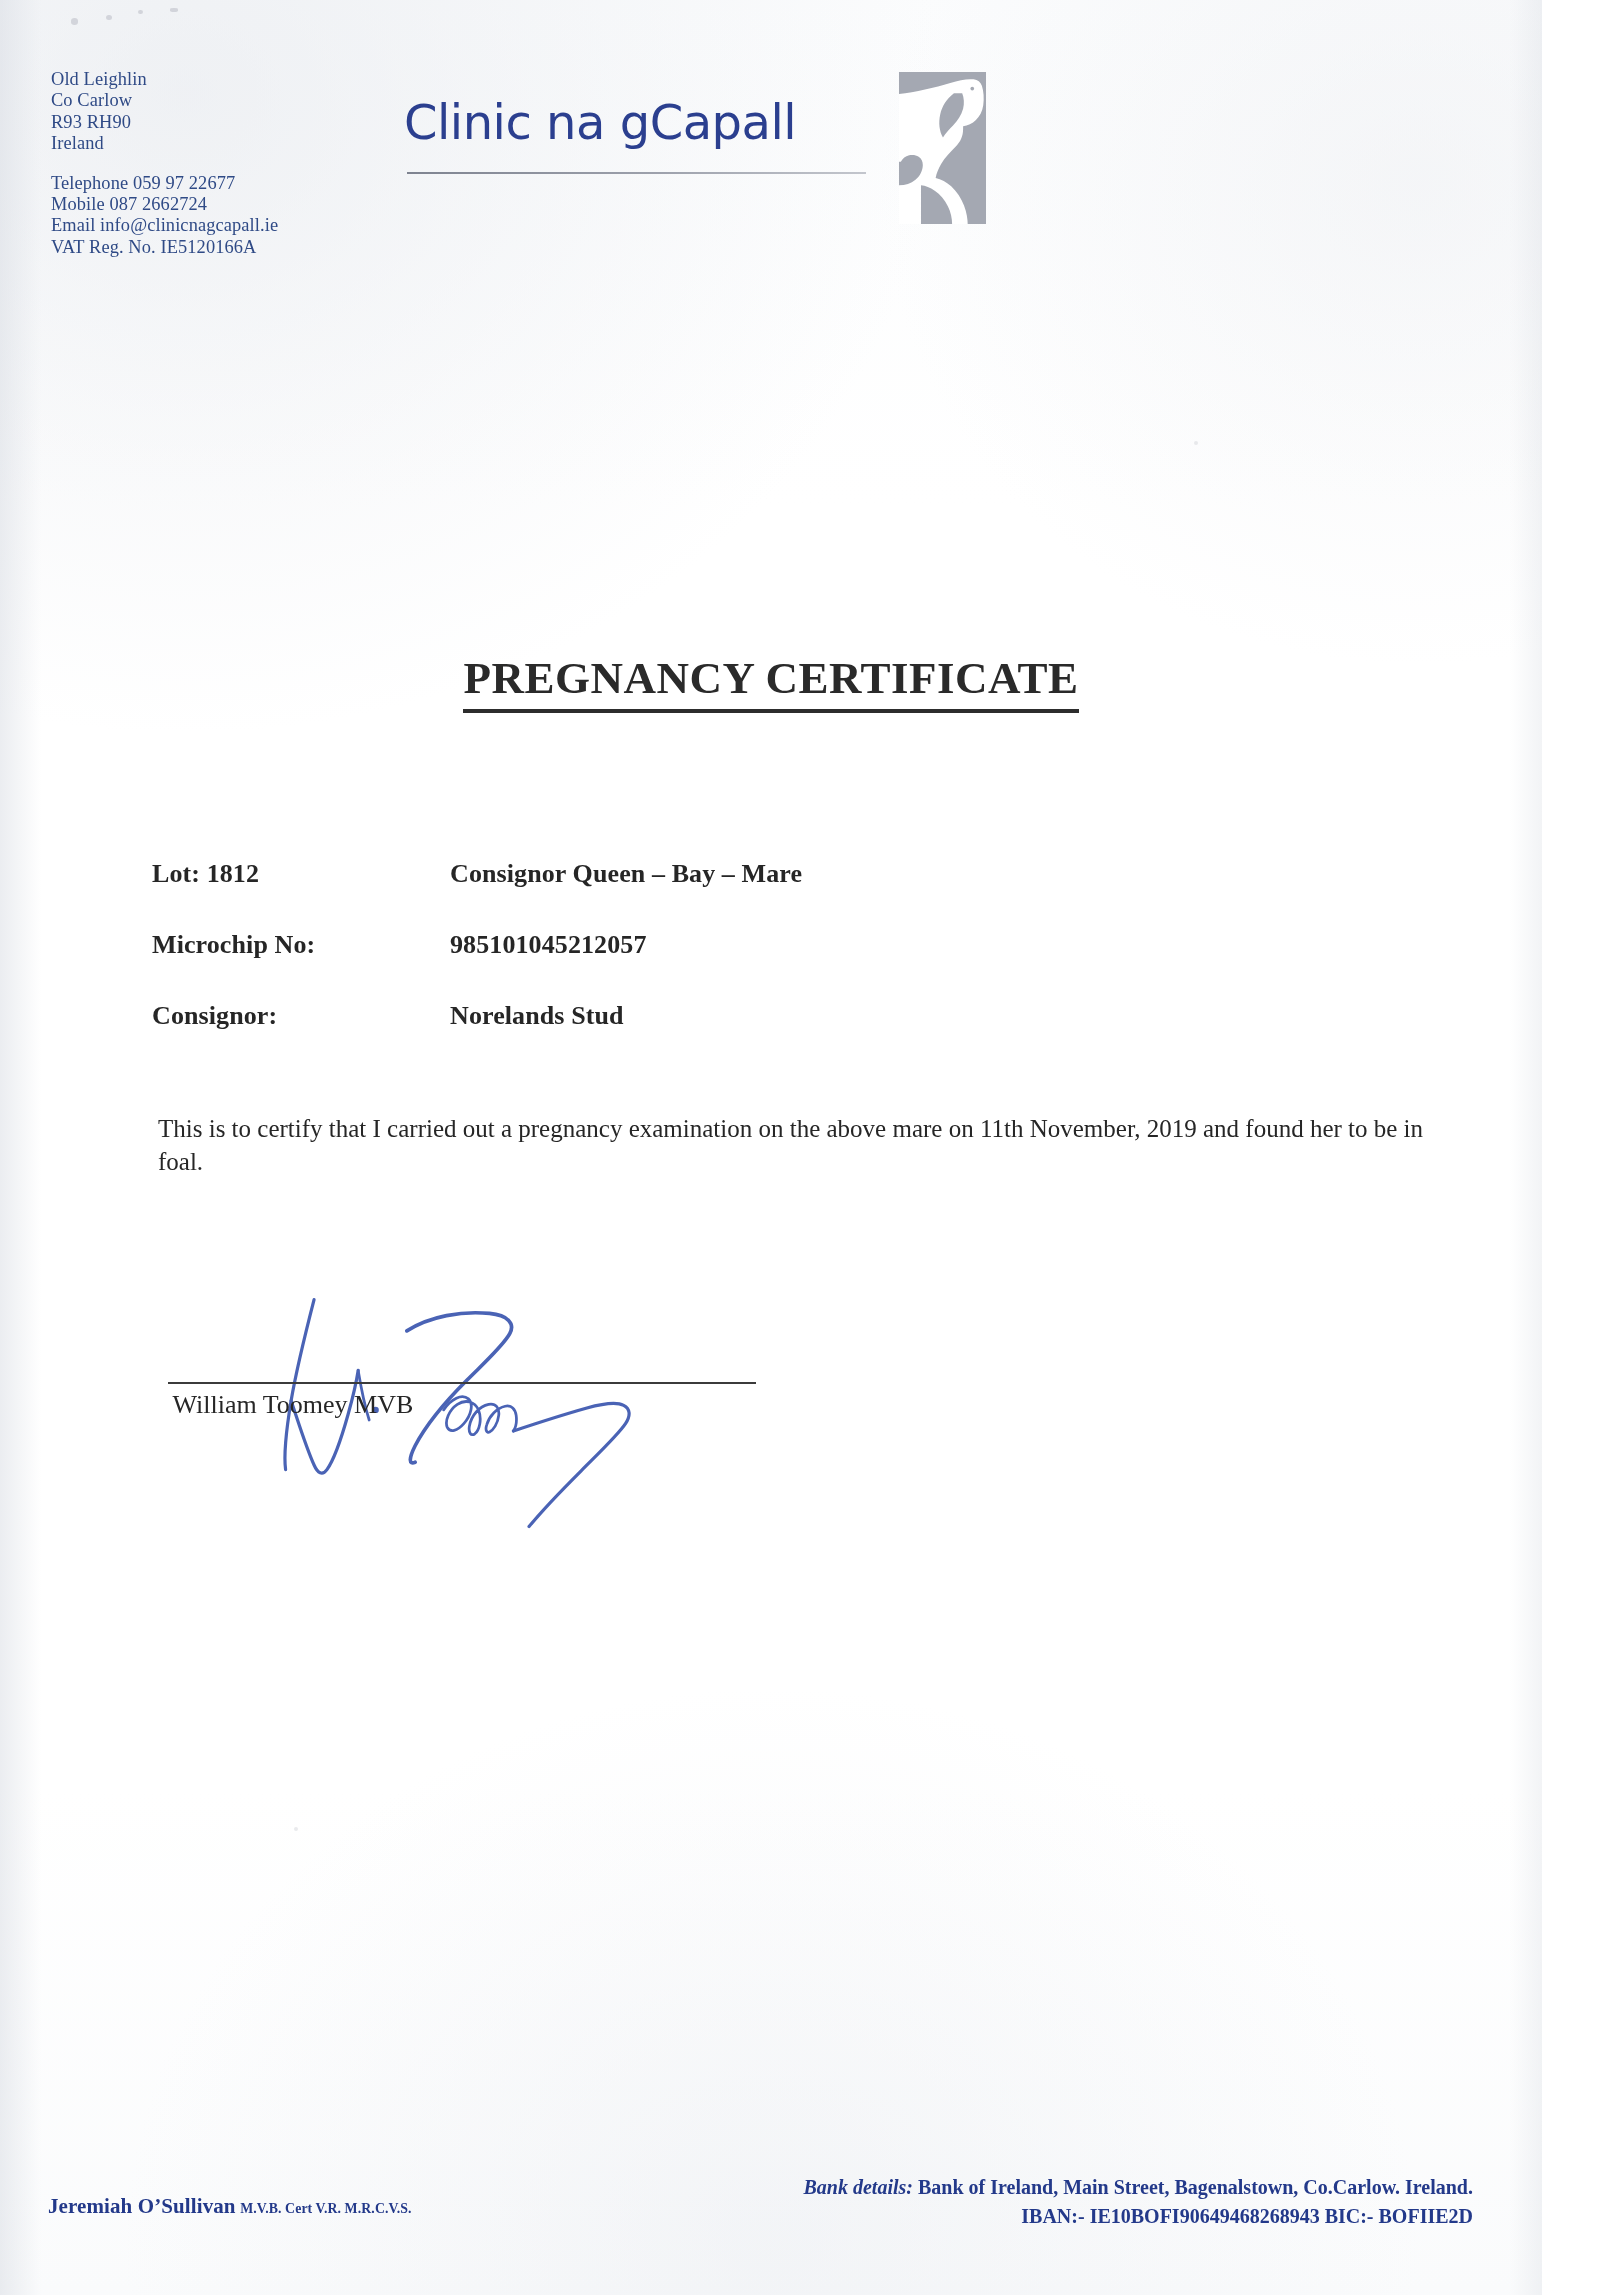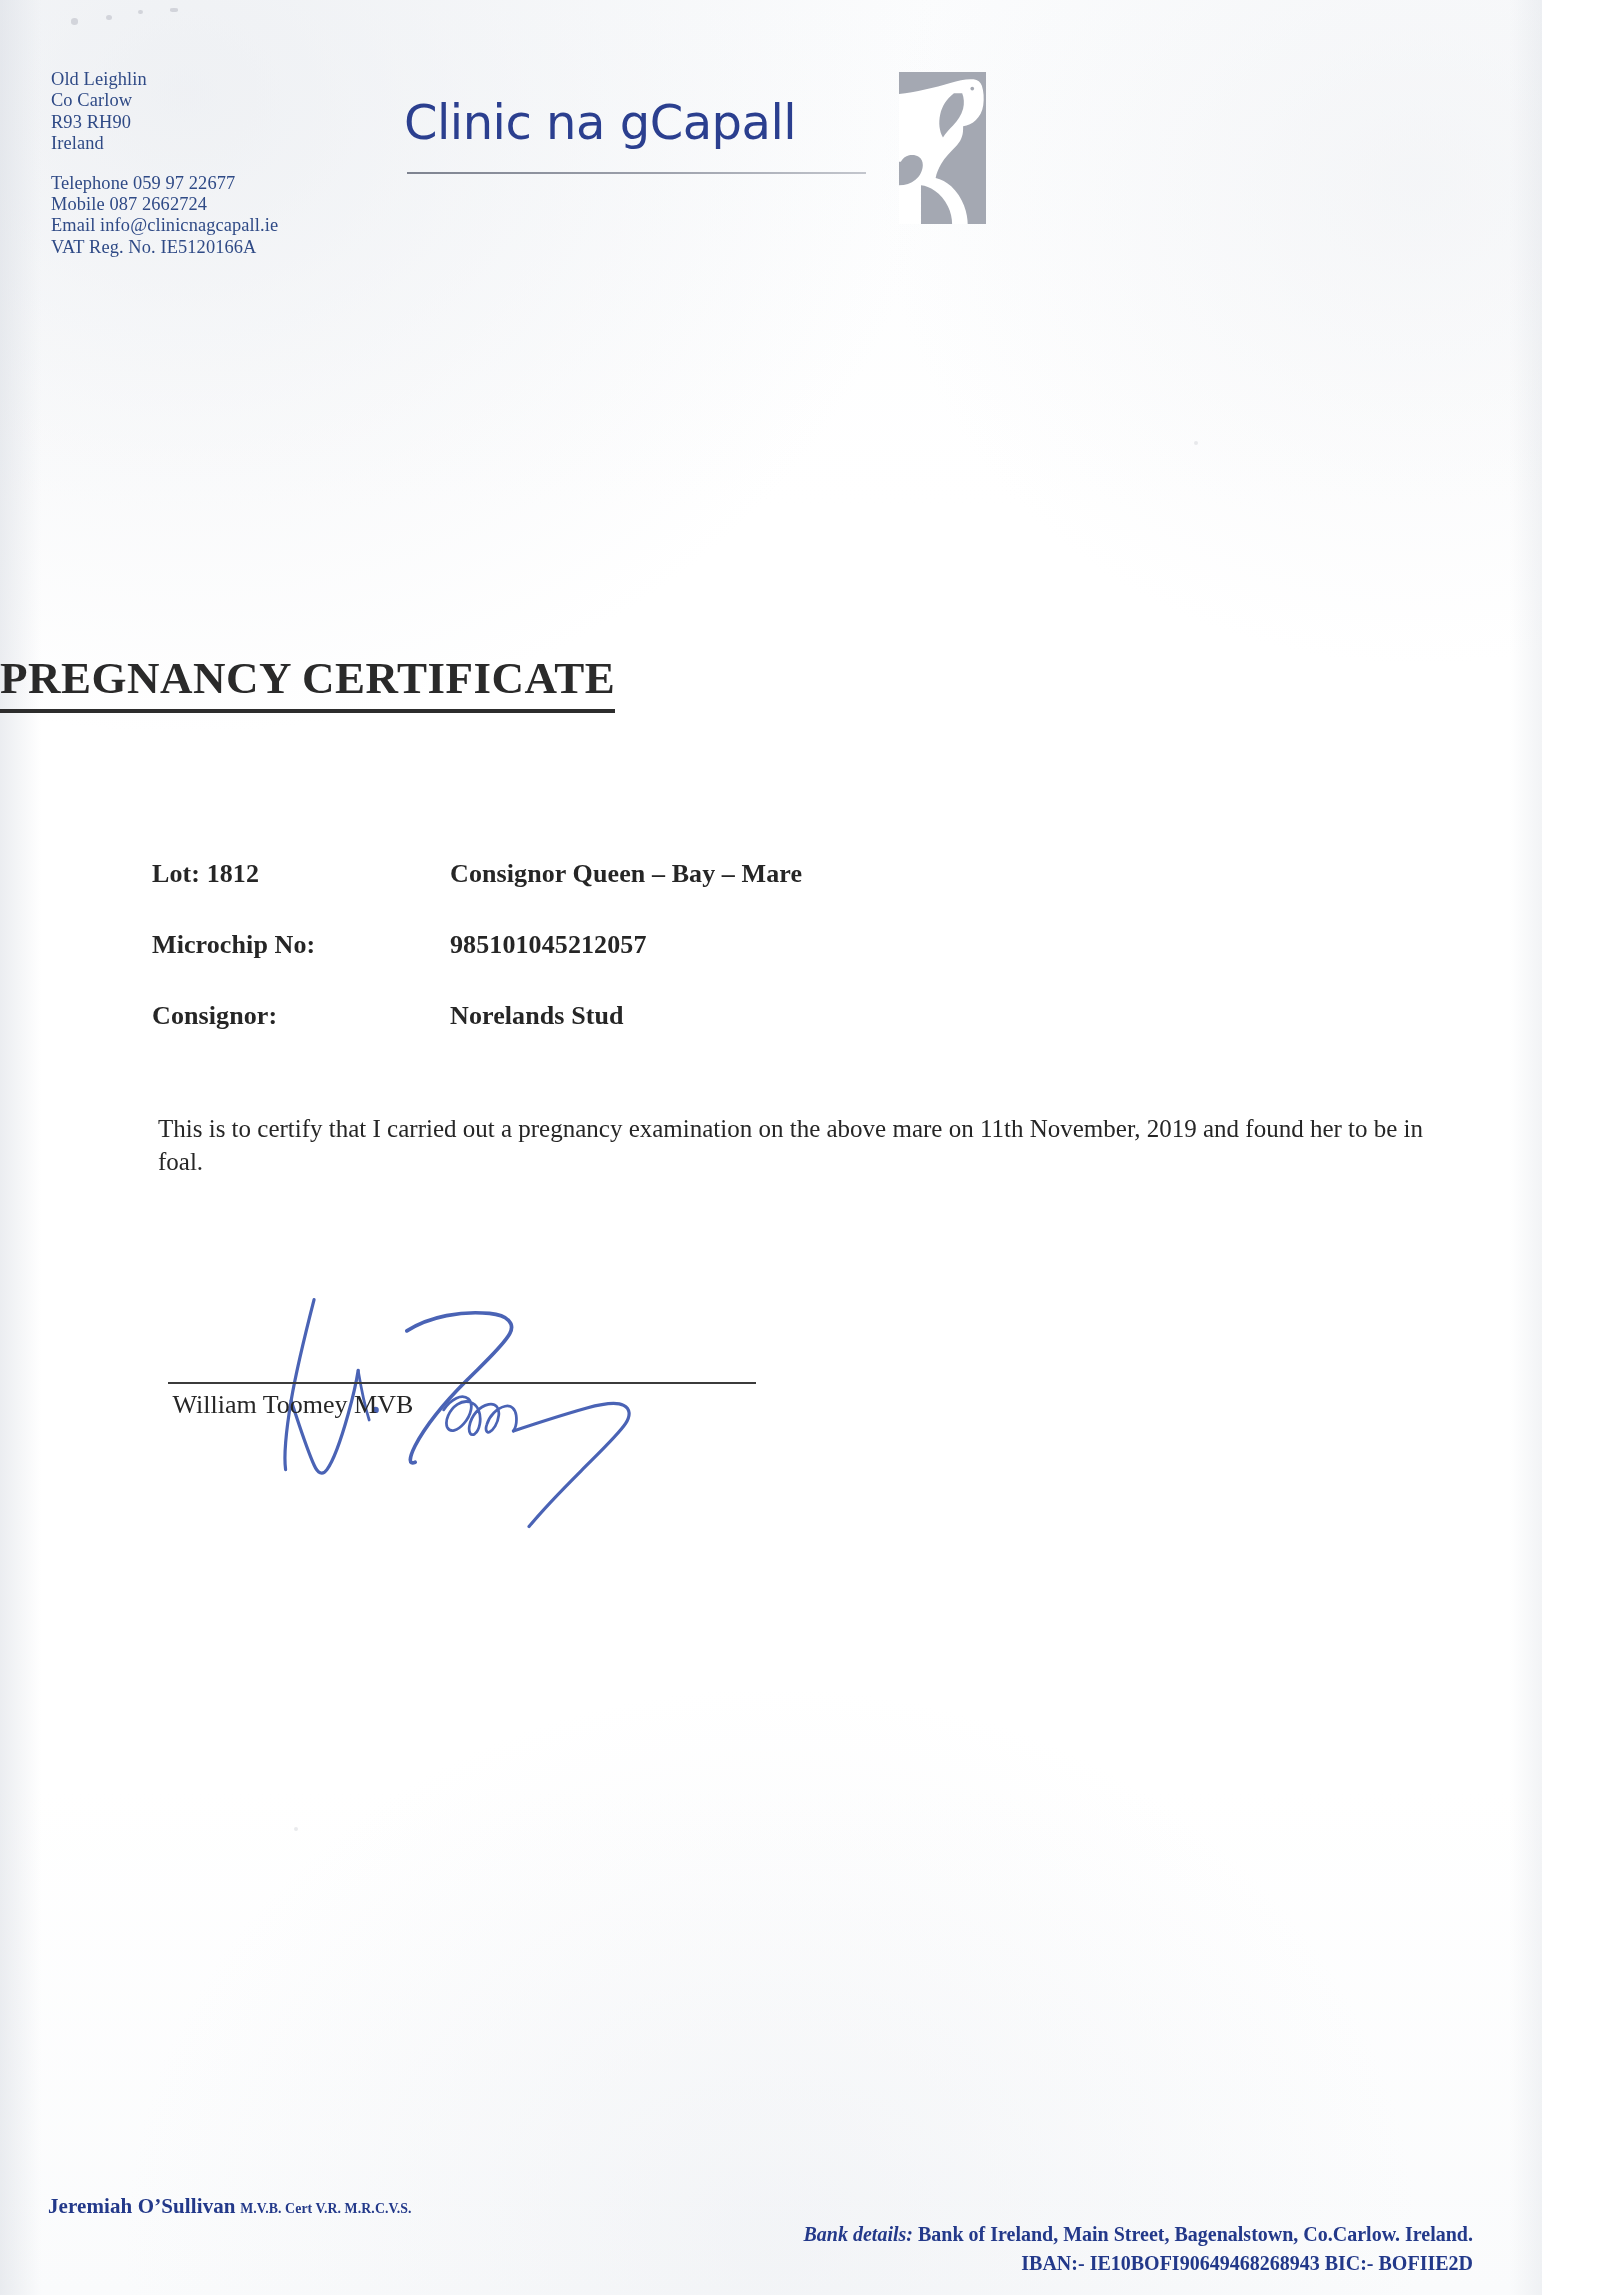--- a/index.html
+++ b/index.html
@@ -92,21 +92,21 @@
     background: #a4a8b2;
   }
   .logo-mark svg { display: block; width: 100%; height: 100%; }
 
   
   .cert-title {
     position: absolute;
     left: 0;
     right: 0;
     top: 652px;
-    text-align: left;
+    text-align: center;
     font-size: 45px;
     font-weight: bold;
     letter-spacing: 0.5px;
     color: #2a2a2a;
   }
   .cert-title span {
     border-bottom: 4.1px solid #2d2d2d;
     padding-bottom: 5.5px;
   }
 
@@ -195,21 +195,20 @@
     margin-left: 4.6px;
   }
 
   .footer-bank {
     position: absolute;
     right: 69px;
     top: 2176px;
     text-align: right;
     color: #23398a;
     white-space: nowrap;
-    margin-top: 47px;
   }
   .footer-bank .bank-line1 { font-size: 20px; font-weight: bold; }
   .footer-bank .bank-label { font-style: italic; font-weight: bold; }
   .footer-bank .bank-line2 {
     font-size: 20px;
     font-weight: bold;
     margin-top: 6.4px;
   }
 </style>
 </head>

